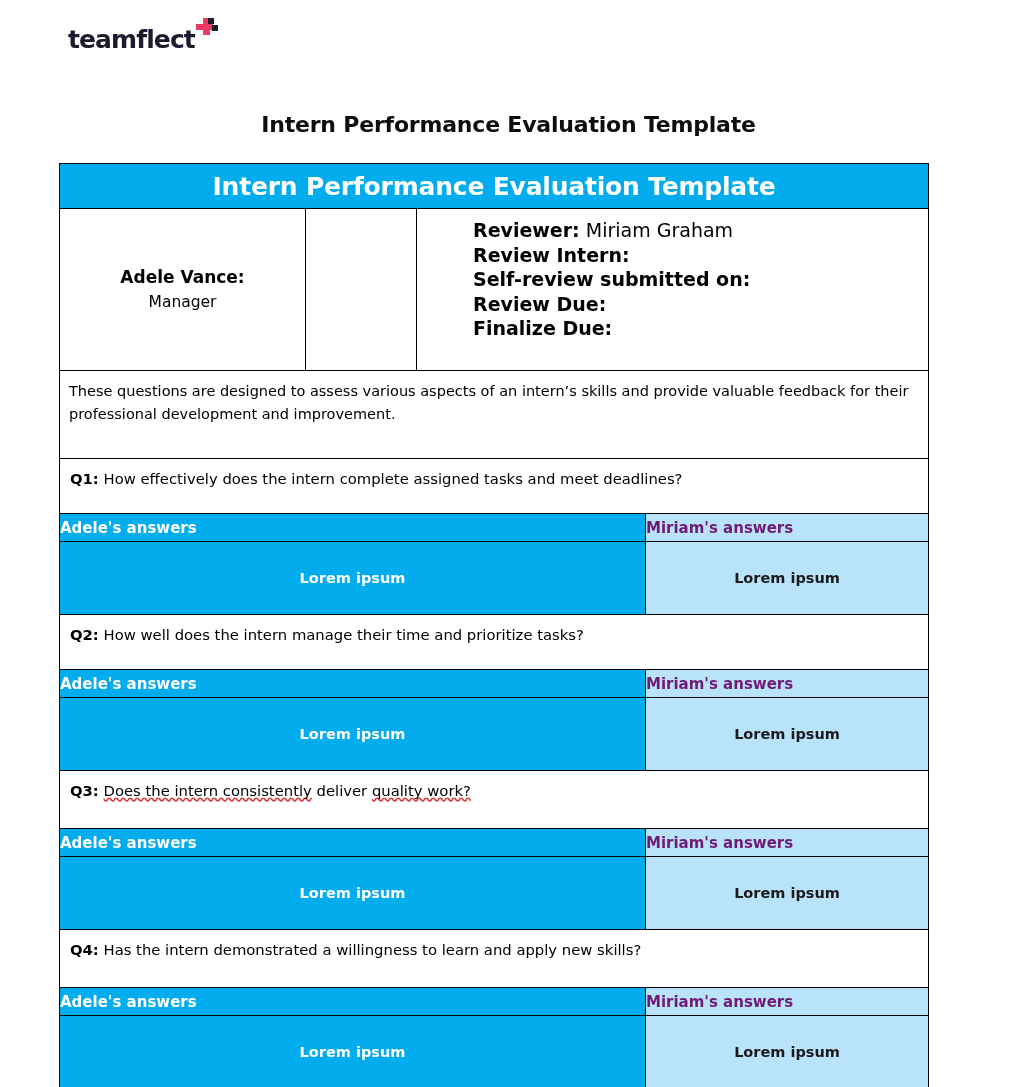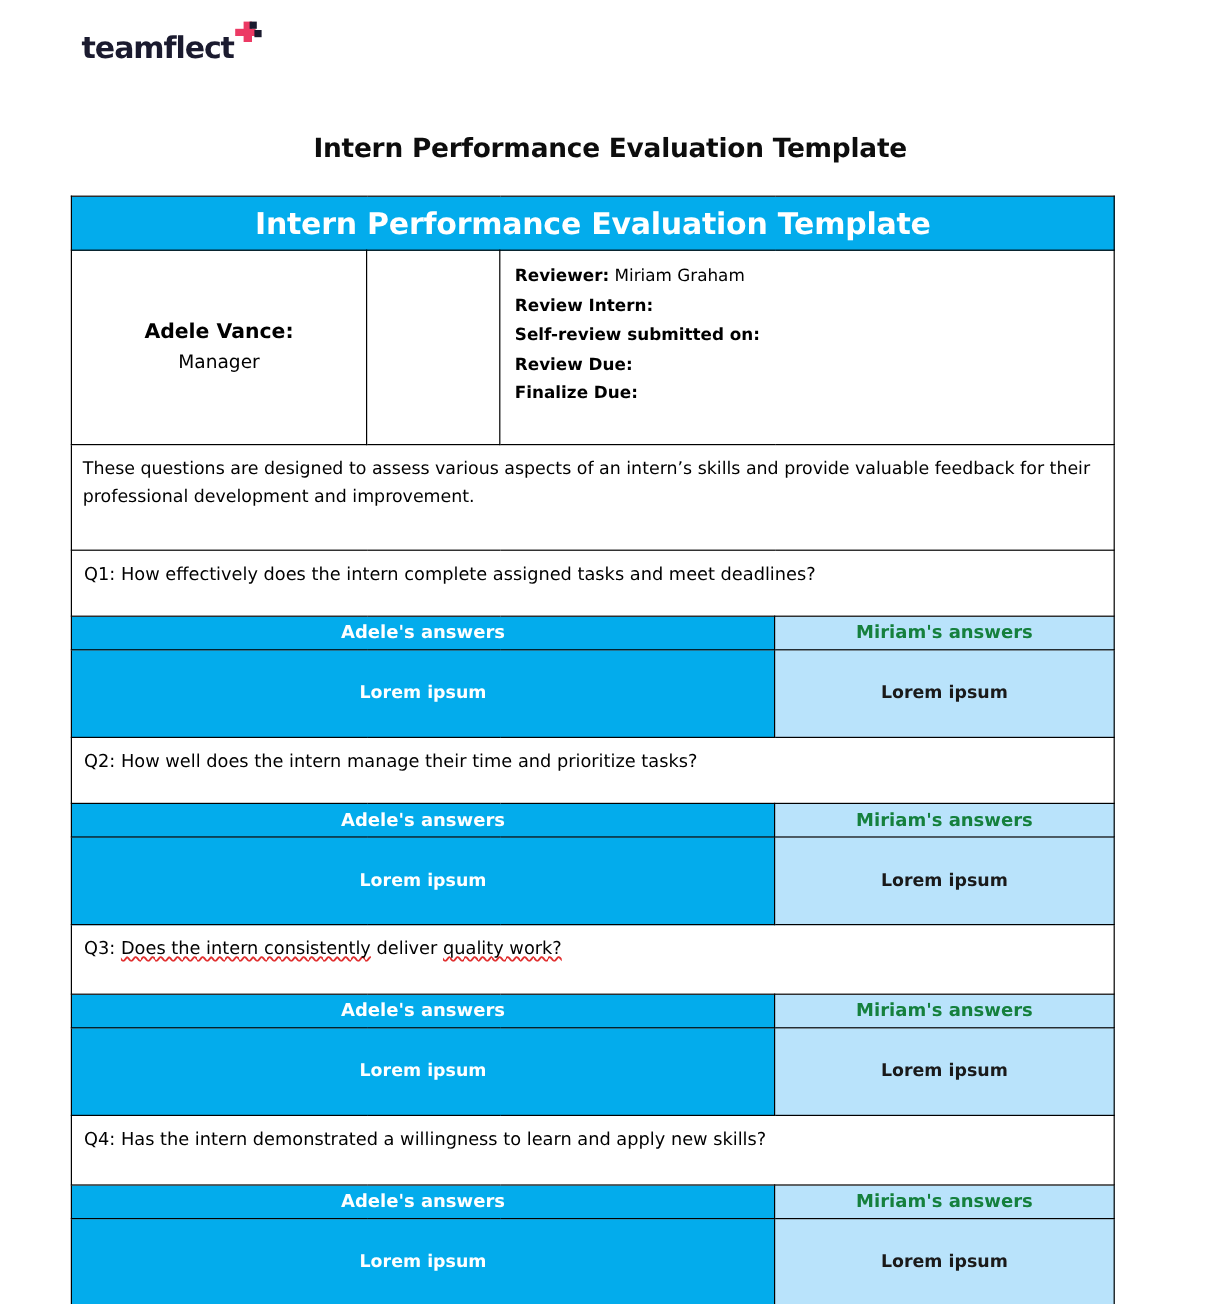--- a/index.html
+++ b/index.html
@@ -142,23 +142,24 @@
     font-size: 15.5px;
     font-weight: normal;
     display: block;
     line-height: 25px;
   }
   .cell-meta {
     padding: 9px 0 0 12px !important;
   }
   .meta-line {
     font-family: "DejaVu Sans", sans-serif;
-    font-size: 14px;
+    font-size: 19px;
     line-height: 24.5px;
     white-space: nowrap;
+    margin-left: 44px;
   }
   .meta-line b { font-weight: bold; }
   .meta-line .val { font-weight: normal; }
 
   
   .cell-intro {
     padding: 9px 12px 0 9px !important;
     height: 78px;
   }
   .cell-intro p {
@@ -172,42 +173,41 @@
   .cell-question {
     padding: 9px 10px 0 10px !important;
     height: 45px;
   }
   .cell-question.tall { height: 48px; }
   .q-text {
     font-family: "DejaVu Sans", sans-serif;
     font-size: 14.8px;
     line-height: 22px;
   }
-  .q-text b { font-weight: normal; }
+  .q-text b { font-weight: bold; }
   .spell {
     text-decoration: underline wavy #e03030;
     text-decoration-skip-ink: none;
     -webkit-text-decoration: underline wavy #e03030;
   }
 
   
   .ans-head {
     height: 27px;
-    text-align: center;
     vertical-align: middle !important;
   }
   .ans-head.left  { background: #03ACEC; }
   .ans-head.right { background: #B9E3FB; }
   .ans-head span {
     font-family: "DejaVu Sans", sans-serif;
     font-size: 15px;
     font-weight: bold;
   }
   .ans-head.left  span { color: #ffffff; }
-  .ans-head.right span { color: #15803d; }
+  .ans-head.right span { color: #701a75; }
 
   
   .ans-body {
     height: 72px;
     text-align: center;
     vertical-align: middle !important;
     font-weight: bold;
   }
   .ans-body.left  { background: #03ACEC; }
   .ans-body.right { background: #B9E3FB; }

